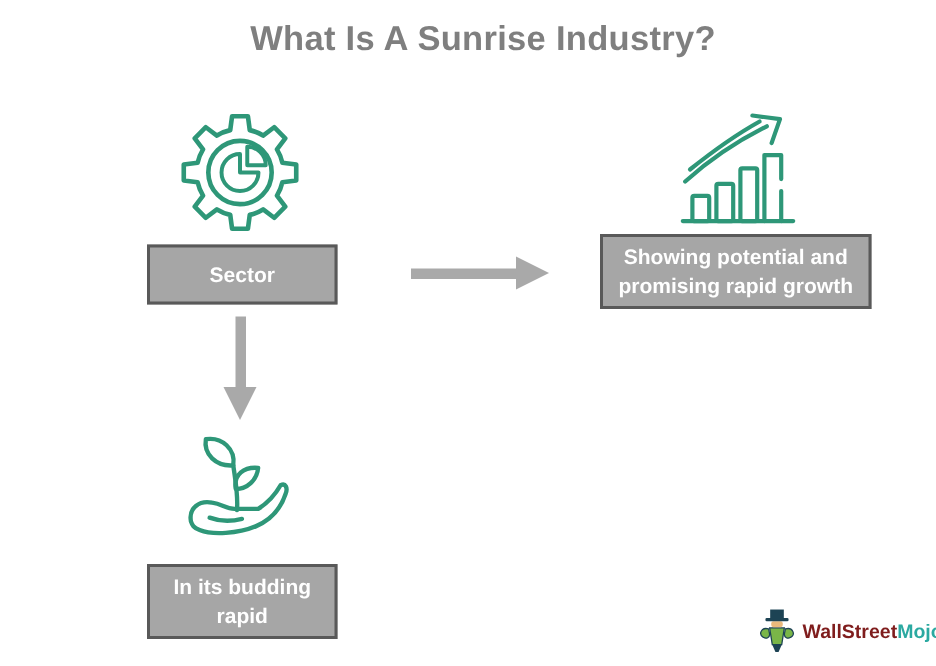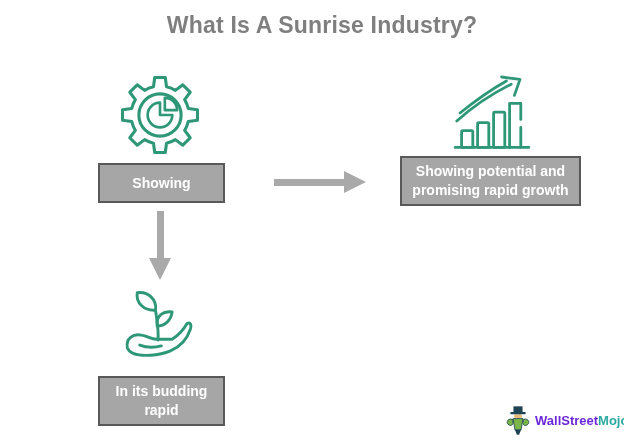--- a/index.html
+++ b/index.html
@@ -69,41 +69,41 @@
     border-top: 22px solid #a9a9a9;
   }
 
   .logo {
     position: absolute; left: 504px; top: 404px;
     display: flex; align-items: center; gap: 3px;
   }
   .logo .mascot { width: 28px; height: 32px; }
   .logo .mascot svg { display: block; width: 100%; height: 100%; }
   .logo .brand { font-size: 13px; font-weight: bold; white-space: nowrap; }
-  .logo .brand .primary   { color: #6d28d9; }
+  .logo .brand .primary   { color: #7f1d1d; }
   .logo .brand .secondary { color: #2ba9a1; }
 </style>
 </head>
 <body>
 
 <div class="canvas">
 
   <div class="title">What Is A Sunrise Industry?</div>
 
   <div class="icon icon-gear">
     <svg viewBox="0 0 100 100" fill="none" stroke="currentColor" stroke-width="3.5" stroke-linecap="round" stroke-linejoin="round">
       <path d="M82.1 42.6 L92.6 44 L92.6 56 L82.1 57.4 A33 33 0 0 1 78 67.5 L84.3 75.9 L75.9 84.3 L67.5 78 A33 33 0 0 1 57.4 82.1 L56 92.6 L44 92.6 L42.6 82.1 A33 33 0 0 1 32.5 78 L24.1 84.3 L15.7 75.9 L22 67.5 A33 33 0 0 1 17.9 57.4 L7.4 56 L7.4 44 L17.9 42.6 A33 33 0 0 1 22 32.5 L15.7 24.1 L24.1 15.7 L32.5 22 A33 33 0 0 1 42.6 17.9 L44 7.4 L56 7.4 L57.4 17.9 A33 33 0 0 1 67.5 22 L75.9 15.7 L84.3 24.1 L78 32.5 A33 33 0 0 1 82.1 42.6 Z"></path>
       <circle cx="50" cy="50" r="24"></circle>
       <path stroke-width="3" d="M50 50 L50 36 A14 14 0 1 0 64 50 Z"></path>
       <path stroke-width="3" d="M55.5 44.5 L55.5 30.5 A14 14 0 0 1 69.5 44.5 Z"></path>
     </svg>
   </div>
 
   <div class="node node-sector">
-    <span>Showing</span>
+    <span>Sector</span>
   </div>
 
   <div class="arrow-right">
     <div class="shaft"></div>
     <div class="head"></div>
   </div>
 
   <div class="icon icon-growth">
     <svg viewBox="0 0 100 100" fill="none" stroke="currentColor" stroke-width="3.5" stroke-linecap="round" stroke-linejoin="round">
       <path d="M4 93 L96 93"></path>

